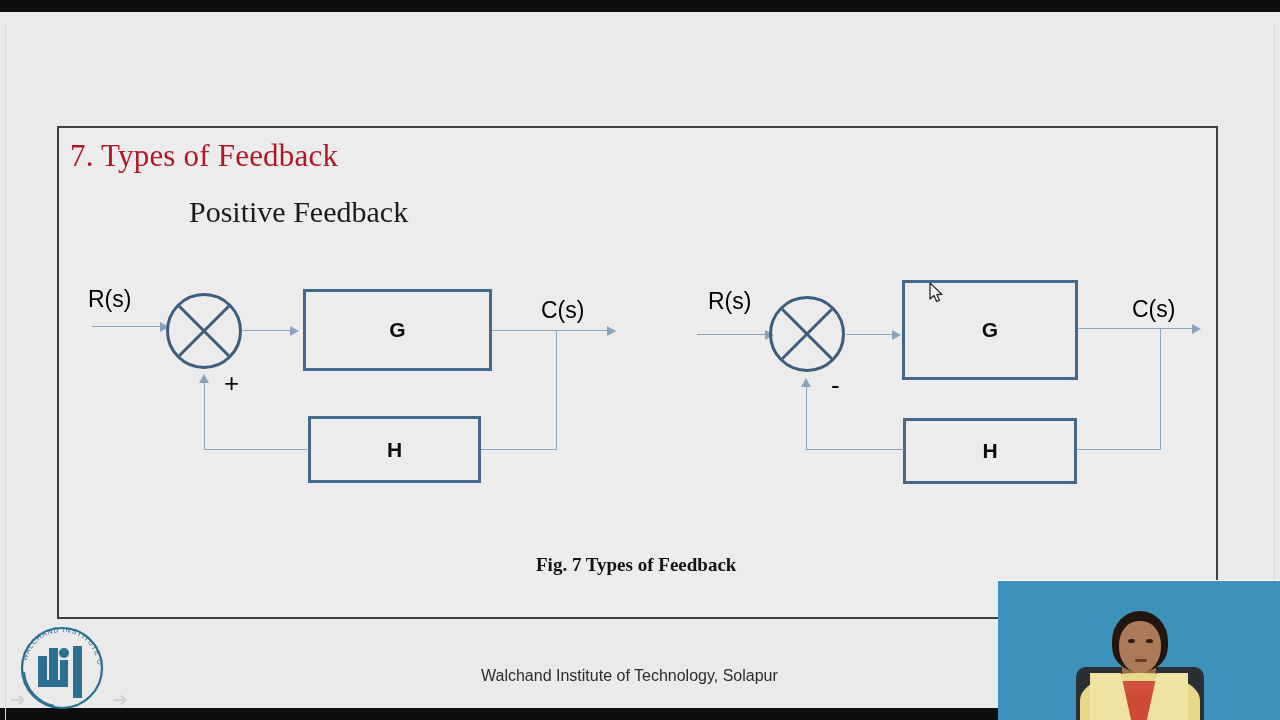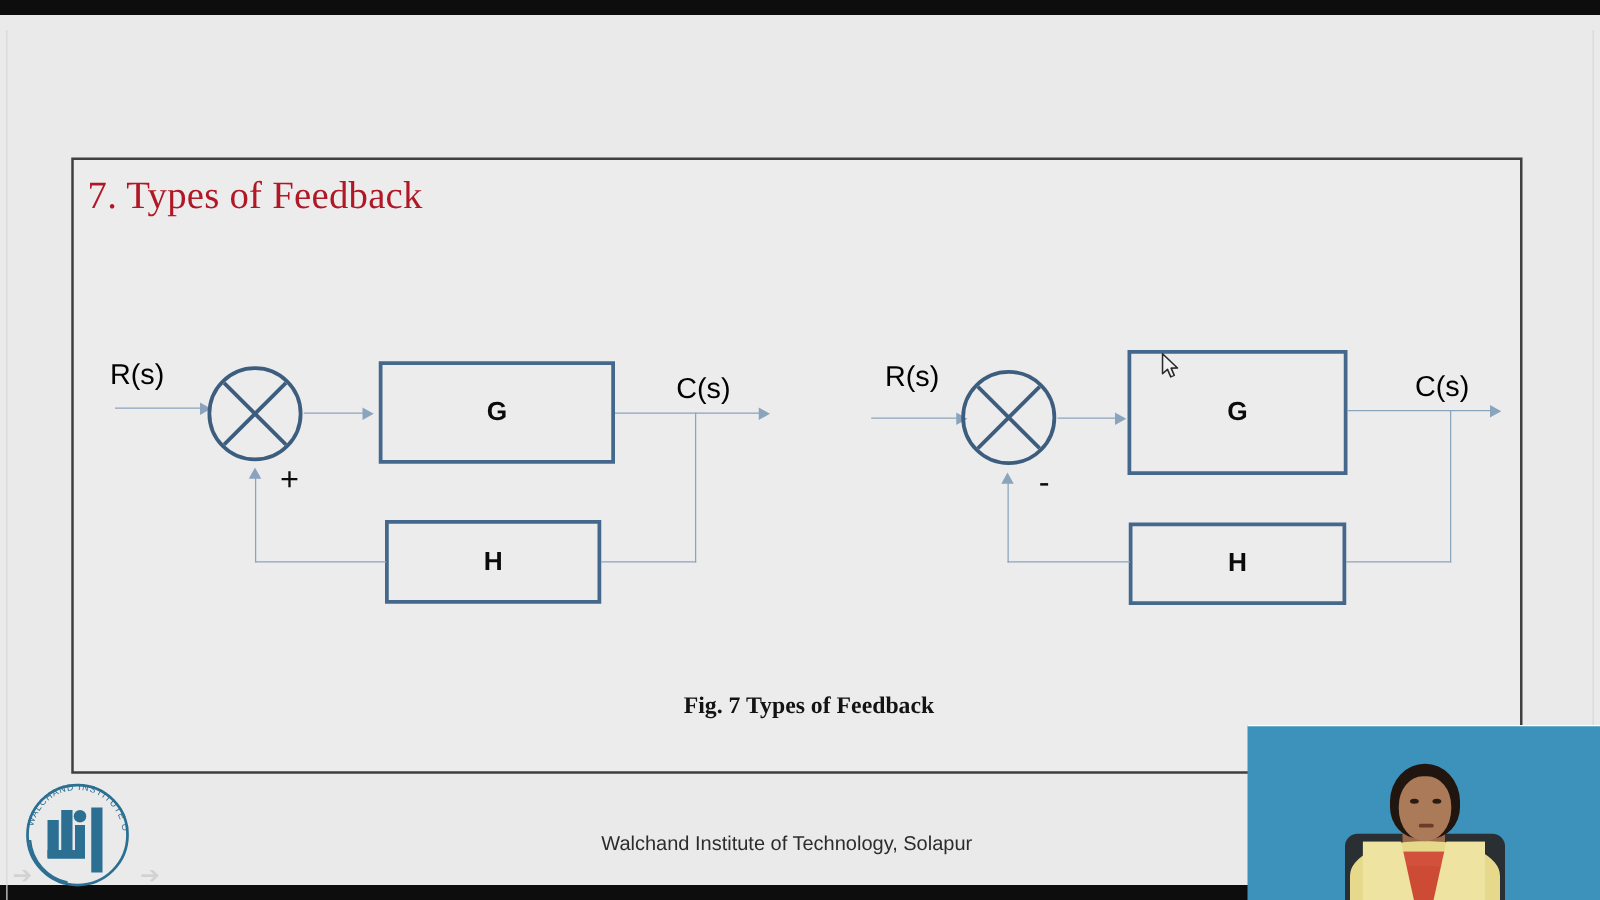--- a/index.html
+++ b/index.html
@@ -140,21 +140,20 @@
   }
 
   .fig-caption {
     position: absolute;
     left: 536px; top: 542px;
     font-family: "Liberation Serif", serif;
     font-weight: bold;
     font-size: 19px;
     color: #131313;
     white-space: nowrap;
-    margin-left: 11px;
   }
   .footer-text {
     position: absolute;
     left: 481px; top: 655px;
     font-family: "Liberation Sans", sans-serif;
     font-size: 16px;
     color: #2c2c2c;
     white-space: nowrap;
     text-align: right;
   }
@@ -244,20 +243,21 @@
 
   <div class="slide-surface">
 
     <div class="edge-line-left"></div>
     <div class="edge-line-right"></div>
 
     <div class="content-frame"></div>
 
     <div class="slide-title">7. Types of Feedback</div>
 
+    <div class="col-heading left">Positive Feedback</div>
 
     <div class="diagram" style="left:0; top:0;">
 
       <div class="sig-label" style="left:88px; top:274px;">R(s)</div>
 
       <div class="wire-h" style="left:92px; top:314px; width:72px;"></div>
       <div class="arrow-r" style="left:160px; top:310px;"></div>
 
       <div class="sum" style="left:166px; top:281px;">
         <div class="x1"></div>

